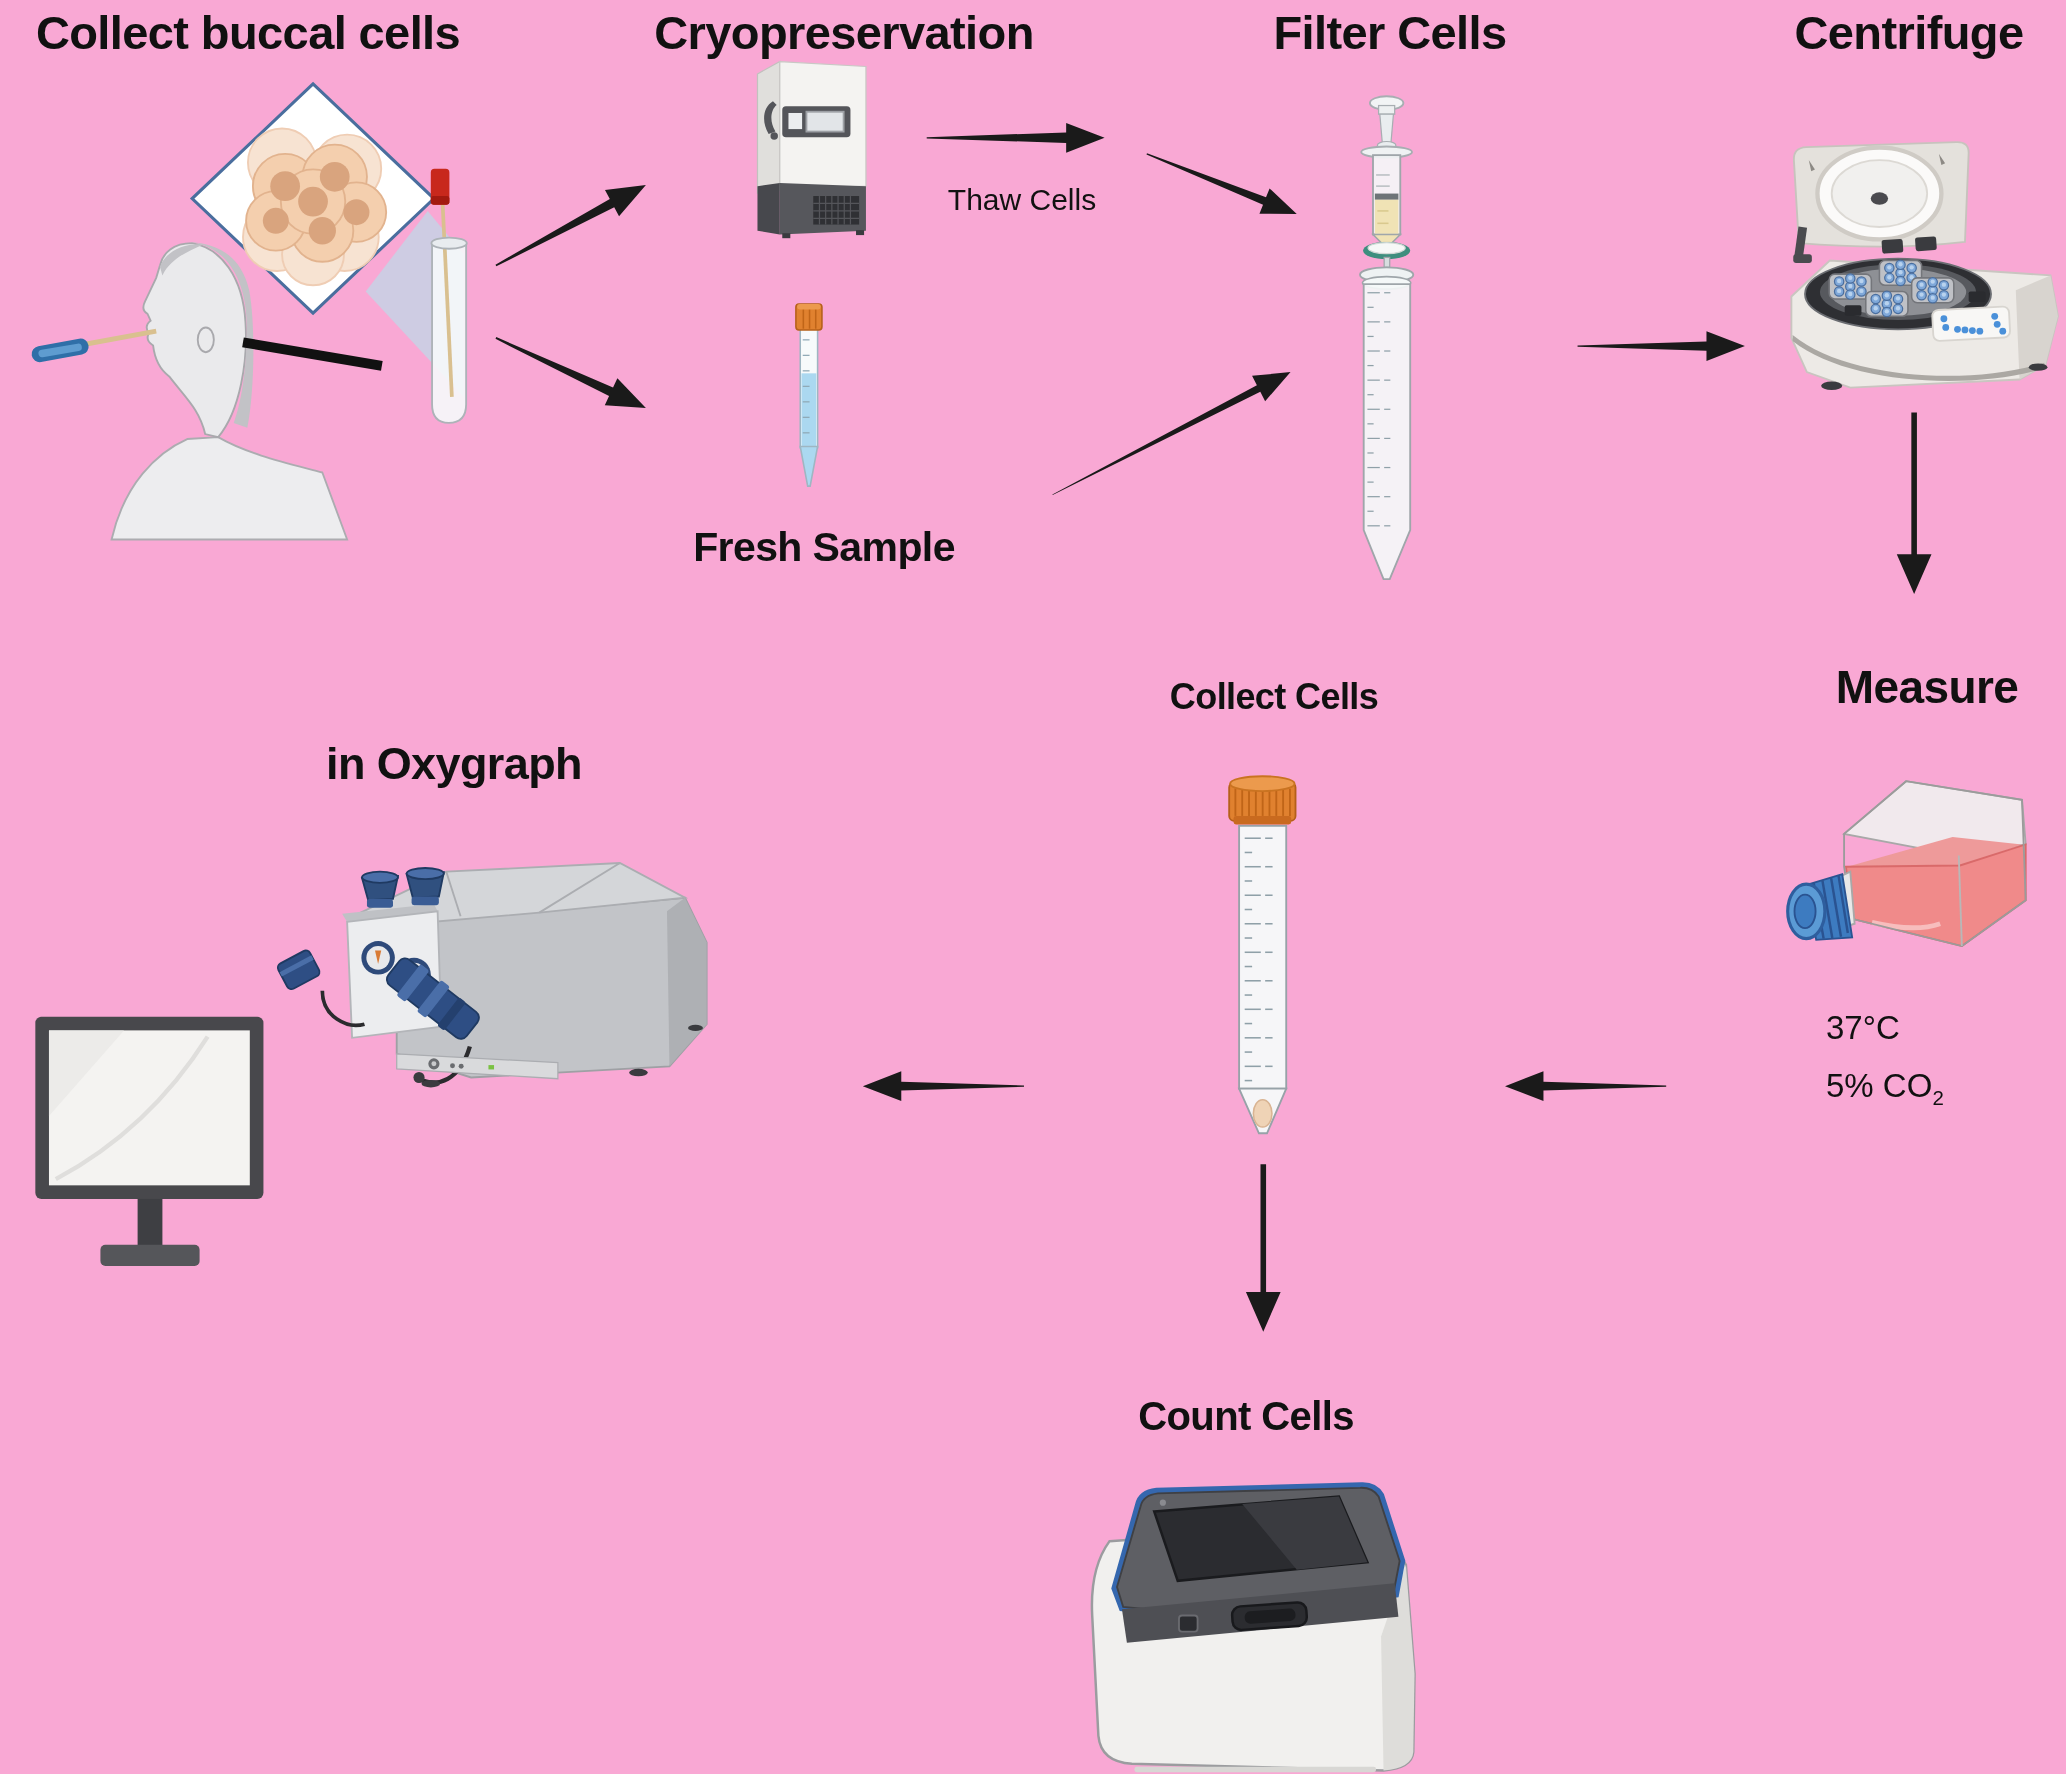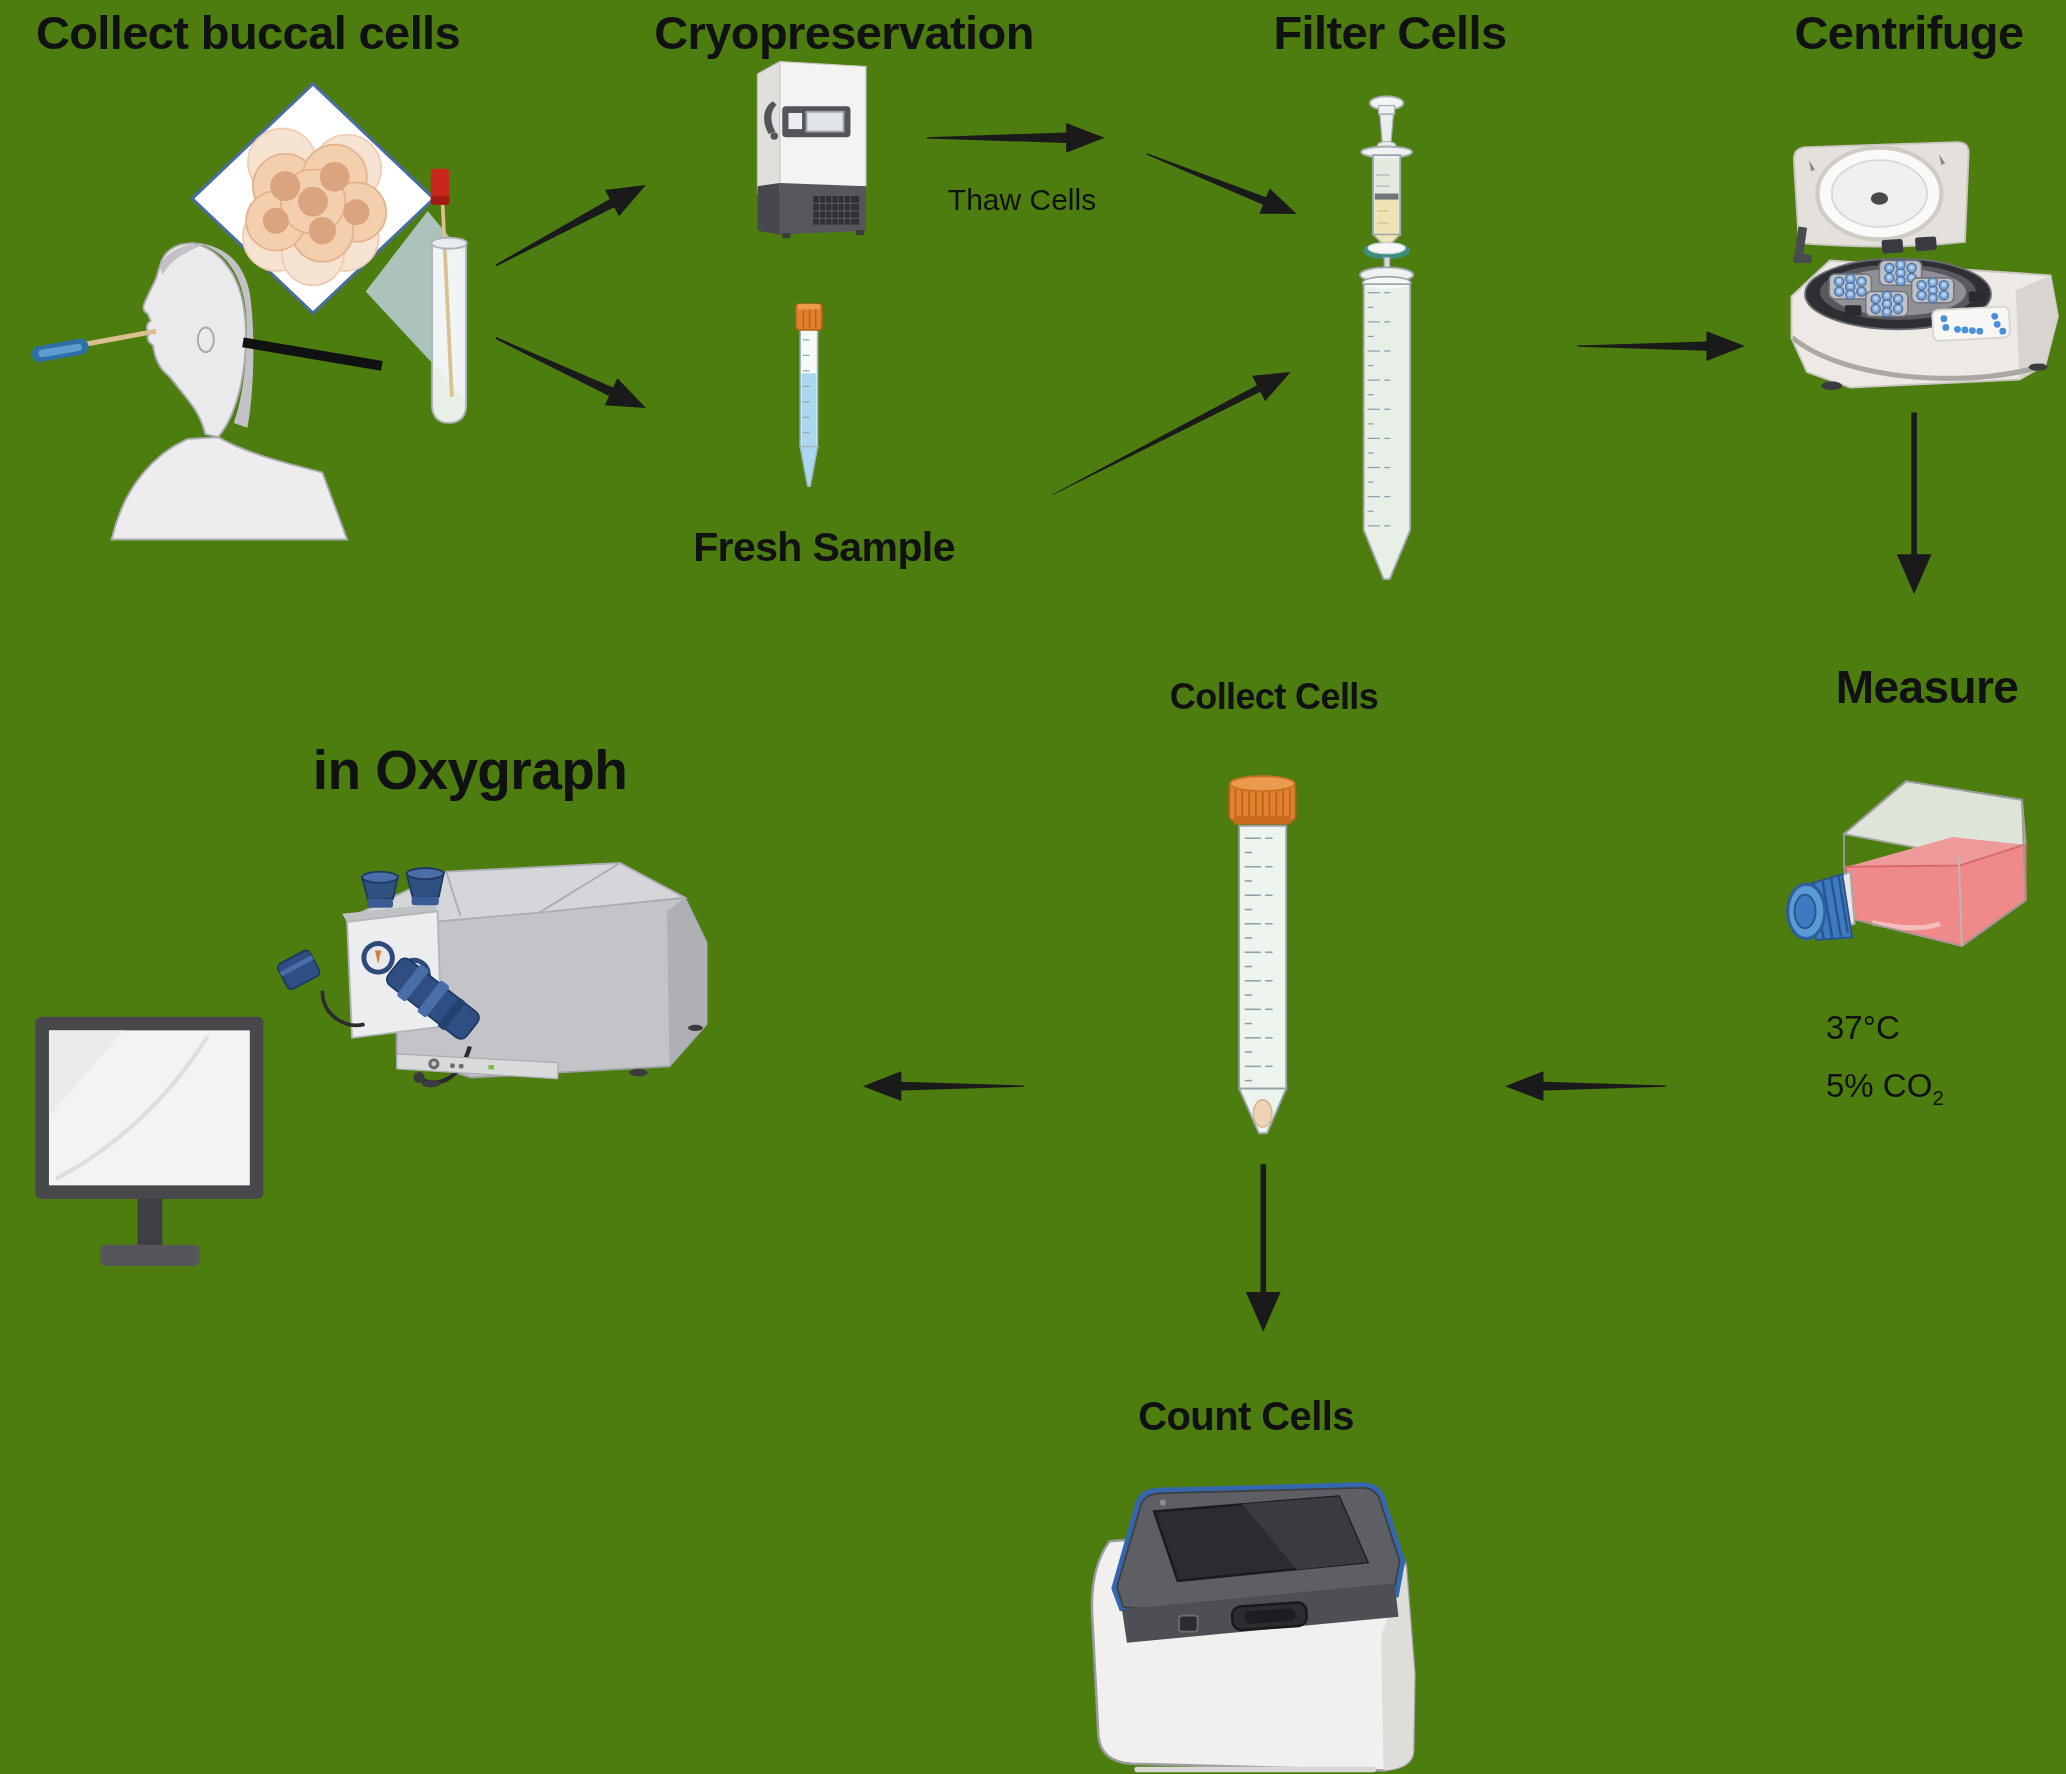--- a/index.html
+++ b/index.html
@@ -1,16 +1,16 @@
 <!DOCTYPE html>
 <html style="font-size:10px"><head>
 <meta charset="utf-8">
 <style>
   html,body{margin:0;padding:0;background:#ffffff;}
-  .stage{position:relative;width:2066px;height:1775px;background:#4d7c0f;overflow:hidden;
+  .stage{position:relative;width:2066px;height:1775px;background:#f9a8d4;overflow:hidden;
          font-family:"Liberation Sans","DejaVu Sans",sans-serif;color:#111;}
   .stage svg{position:absolute;left:0;top:0;}
   .lbl{position:absolute;white-space:nowrap;color:#111;}
   .title{font-weight:700;font-size:47px;letter-spacing:-0.6px;transform:translateX(-50%);}
   .sub{font-weight:400;font-size:30px;transform:translateX(-50%);}
   .cond{font-weight:400;font-size:33px;}
   .cond sub{font-size:.62em;}
 </style>
 </head>
 <body>
@@ -428,21 +428,21 @@
         <polygon points="2033.5,1878.0 2033.5,2084.0 2010.0,2084.0 2038.0,2148.0 2066.0,2084.0 2042.5,2084.0 2042.5,1878.0"></polygon>
       </g>
 </svg>
 
 <div class="lbl title" style="left:248px;top:5px">Collect buccal cells</div>
 <div class="lbl title" style="left:844px;top:5px">Cryopreservation</div>
 <div class="lbl title" style="left:1390px;top:5px">Filter Cells</div>
 <div class="lbl title" style="left:1909px;top:5px">Centrifuge</div>
 <div class="lbl sub" style="left:1022px;top:183px">Thaw Cells</div>
 <div class="lbl title" style="left:824px;top:524px;font-size:41px">Fresh Sample</div>
-<div class="lbl title" style="left:470px;top:738px;font-size:55px">in Oxygraph</div>
+<div class="lbl title" style="left:454px;top:738px;font-size:45px">in Oxygraph</div>
 <div class="lbl title" style="left:1274px;top:676px;font-size:36px">Collect Cells</div>
 <div class="lbl title" style="left:1927px;top:660px;font-size:46px">Measure</div>
 <div class="lbl cond" style="left:1826px;top:1009px">37°C</div>
 <div class="lbl cond" style="left:1826px;top:1067px"><span>5% CO</span><sub>2</sub></div>
 <div class="lbl title" style="left:1246px;top:1394px;font-size:40px">Count Cells</div>
 
 </div>
 
 
 </body></html>

